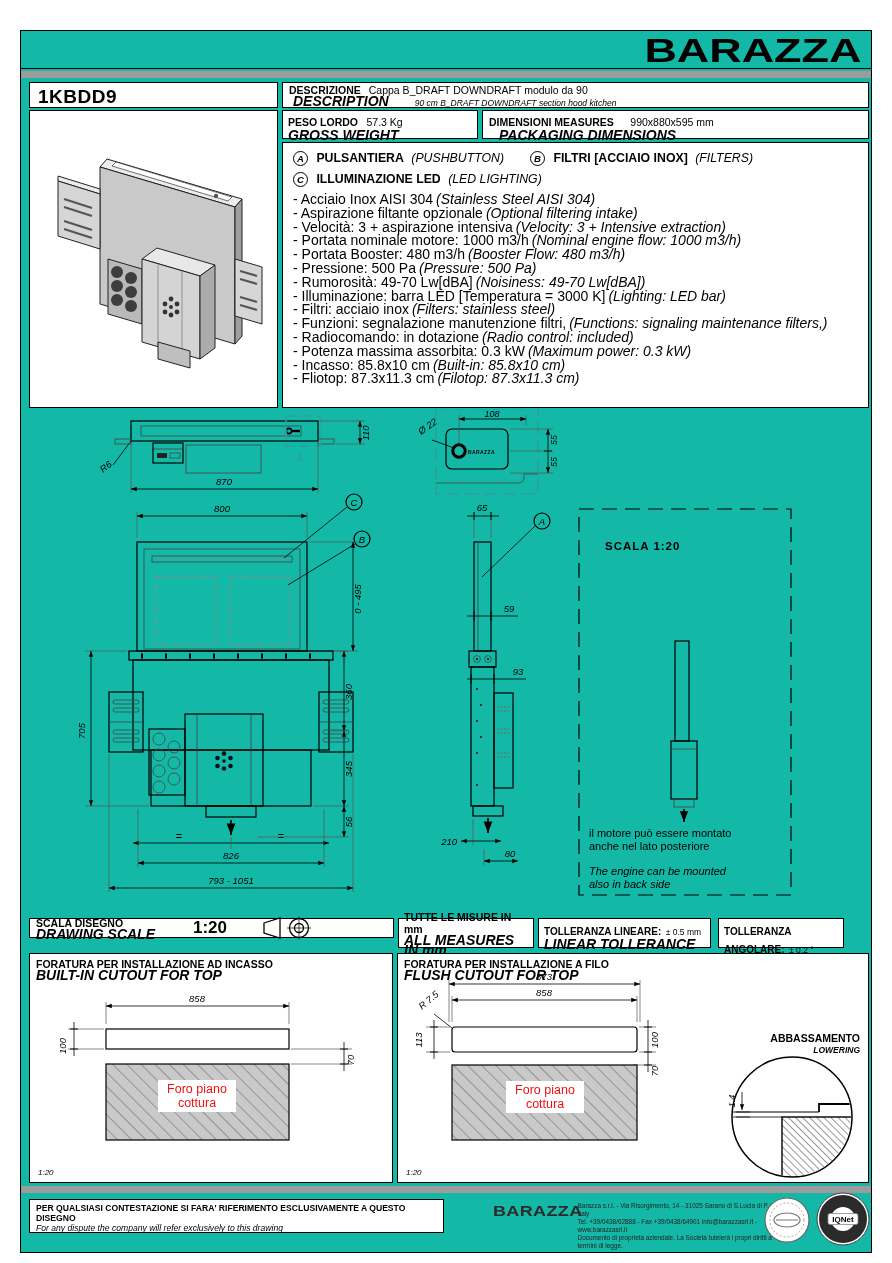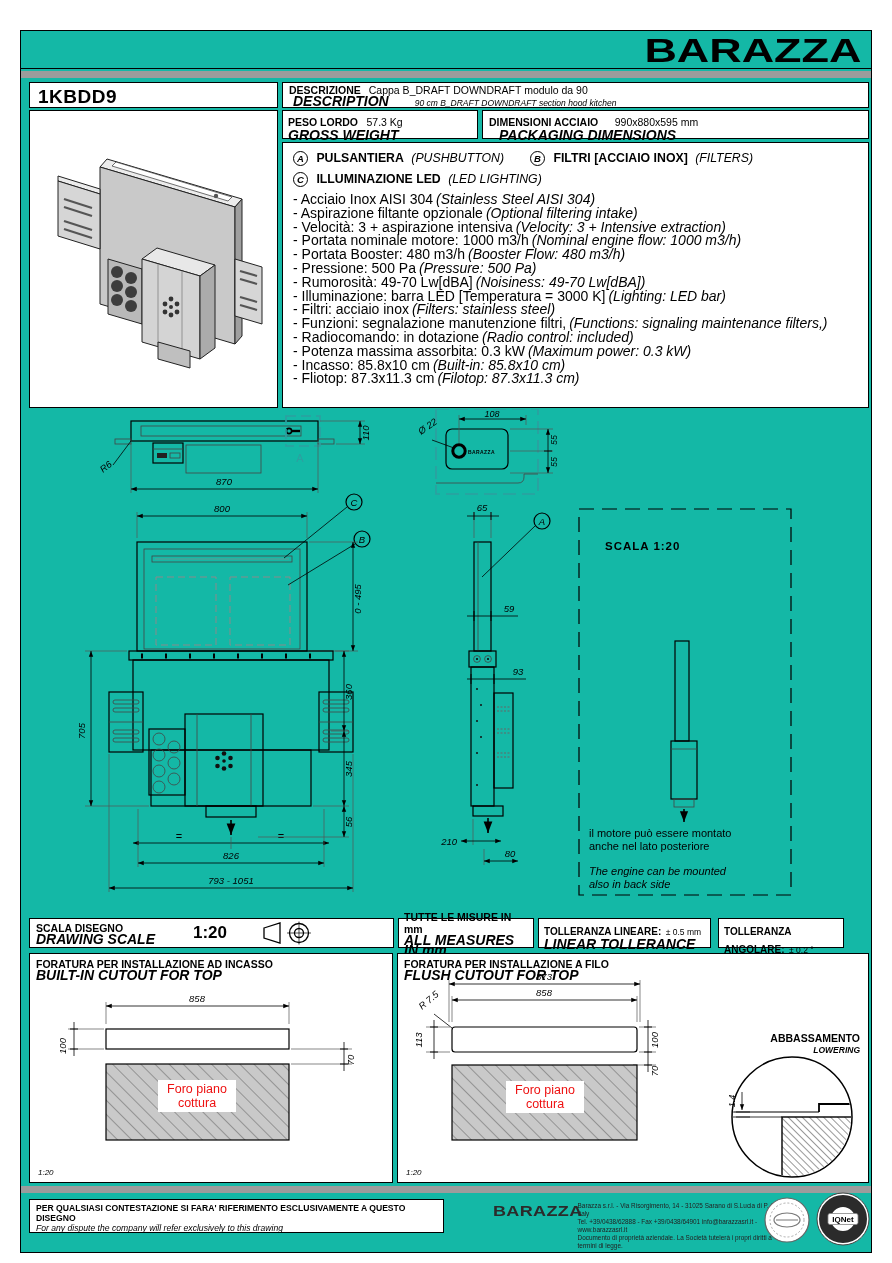--- a/index.html
+++ b/index.html
@@ -61,21 +61,21 @@
       <span class="vali" style="margin-left:18px">90 cm B_DRAFT DOWNDRAFT section hood kitchen</span>
     </div>
   </div>
 
   <div class="abs box" style="left:261px;top:79px;width:196px;height:29px;padding:1px 5px">
     <div><span class="lbl">PESO LORDO</span>
       <span class="val" style="margin-left:4px">57.3 Kg</span></div>
     <div class="sub">GROSS WEIGHT</div>
   </div>
   <div class="abs box" style="left:461px;top:79px;width:387px;height:29px;padding:1px 6px">
-    <div><span class="lbl">DIMENSIONI ACCIAIO</span>
+    <div><span class="lbl">DIMENSIONI MEASURES</span>
       <span class="val" style="margin-left:12px">990x880x595 mm</span></div>
     <div class="sub" style="margin-left:10px">PACKAGING DIMENSIONS</div>
   </div>
 
   <div class="abs box" style="left:8px;top:79px;width:249px;height:298px">
     <svg width="247" height="295" viewBox="0 0 247 295">
       <g stroke="#222" stroke-width="1">
         <polygon points="70,56 205,96 212,88 77,48" fill="#ececec"></polygon>
         <polygon points="82,55 198,90 202,86 86,51" fill="#fff" stroke="#333" stroke-width=".7"></polygon>
         <circle cx="186" cy="85" r="2.2" fill="#555" stroke="none"></circle>
@@ -374,21 +374,21 @@
         <line x1="663" y1="400" x2="663" y2="413" stroke="#000" stroke-width="1.5" marker-end="url(#arr)"></line>
         <line x1="650" y1="340" x2="676" y2="340" class="cadthin"></line>
       </g>
       <text x="568" y="428" style="font-size:11px">il motore può essere montato</text>
       <text x="568" y="441" style="font-size:11px">anche nel lato posteriore</text>
       <text x="568" y="466" style="font-size:11px;font-style:italic">The engine can be mounted</text>
       <text x="568" y="479" style="font-size:11px;font-style:italic">also in back side</text>
     </g>
   </svg>
 
-  <div class="abs box" style="left:8px;top:887px;width:365px;height:30px;display:flex;align-items:center;gap:14px;padding:0 6px">
+  <div class="abs box" style="left:8px;top:887px;width:365px;height:20px;display:flex;align-items:center;gap:14px;padding:0 6px">
     <div class="scale-cell">
       <span class="lbl">SCALA DISEGNO</span>
       <span class="sub">DRAWING SCALE</span>
     </div>
     <span style="font-size:17px;font-weight:bold;margin-left:24px">1:20</span>
     <svg width="54" height="24" viewBox="0 0 54 24" style="margin-left:20px">
       <polygon points="3,7 19,2 19,22 3,17" fill="none" stroke="#000" stroke-width="1.3"></polygon>
       <circle cx="38" cy="12" r="9.5" fill="none" stroke="#000" stroke-width="1.3"></circle>
       <circle cx="38" cy="12" r="4.5" fill="none" stroke="#000" stroke-width="1.3"></circle>
       <line x1="26" y1="12" x2="50" y2="12" stroke="#000" stroke-width=".7"></line>

